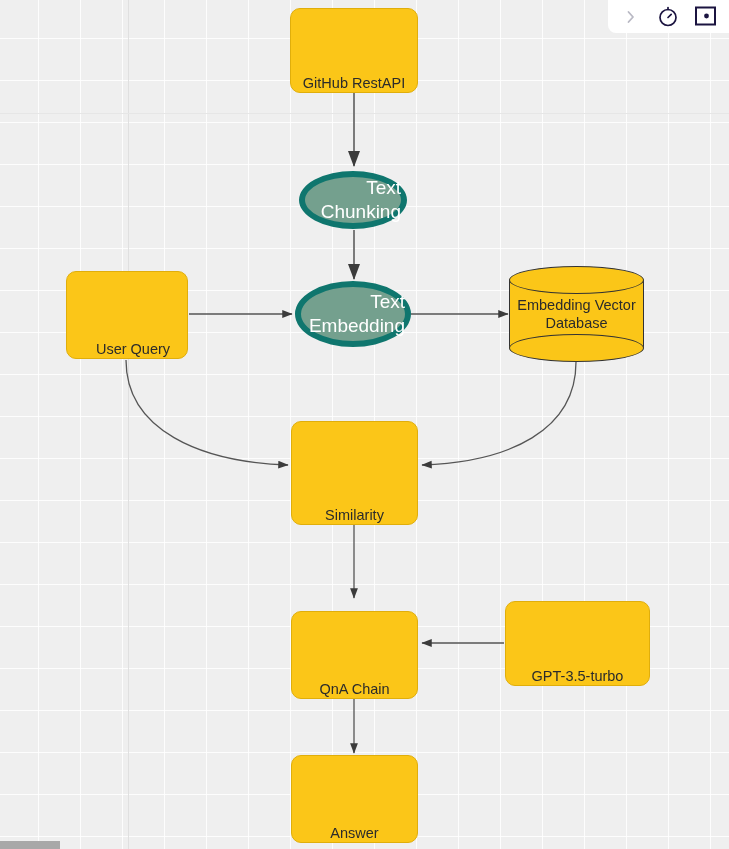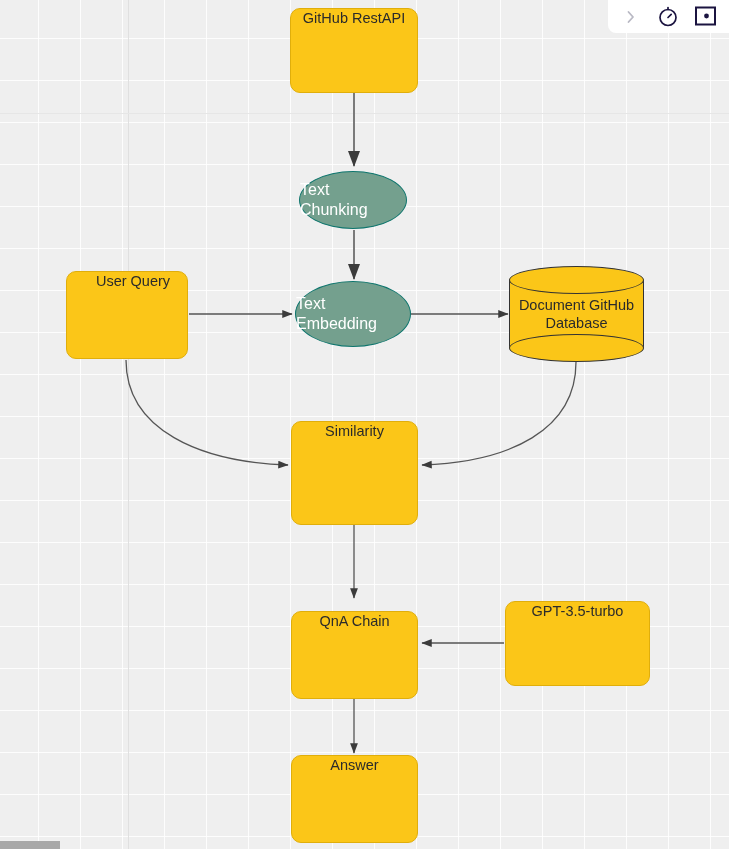--- a/index.html
+++ b/index.html
@@ -47,38 +47,38 @@
   #edges {
     position: absolute;
     left: 0; top: 0;
     width: 729px;
     height: 849px;
   }
   .node {
     position: absolute;
     box-sizing: border-box;
     display: flex;
-    align-items: flex-start;
+    align-items: flex-end;
     justify-content: center;
     text-align: center;
     line-height: 1.25;
   }
   .node-box {
     background: #fbc618;
     border: 1px solid #e0ae0b;
     border-radius: 10px;
     color: #2b2b2b;
     font-size: 14.5px;
   }
   .node-ellipse {
     background: #74a08e;
-    border: 1px solid #0f766e;
+    border: 6px solid #0f766e;
     border-radius: 50%;
     color: #ffffff;
-    font-size: 16px;
+    font-size: 19px;
   }
   .node-cylinder {
     color: #2b2b2b;
     font-size: 14.5px;
   }
   .cyl-body {
     position: absolute;
     left: 0;
     top: 14px;
     width: 100%;
@@ -232,21 +232,21 @@
     <span>Text</span>
     <span>Embedding</span>
   </div>
 
   <div class="node node-cylinder" style="left:509px; top:266px; width:135px; height:96px;">
     <div class="cyl-body"></div>
     <div class="cyl-bottom"></div>
     <div class="cyl-top"></div>
     <div class="cyl-label">
       <div>
-        <div>Document GitHub</div>
+        <div>Embedding Vector</div>
         <div>Database</div>
       </div>
     </div>
   </div>
 
   <div class="node node-box" style="left:291px; top:421px; width:127px; height:104px;">
     <span>Similarity</span>
   </div>
 
   <div class="node node-box" style="left:291px; top:611px; width:127px; height:88px;">

